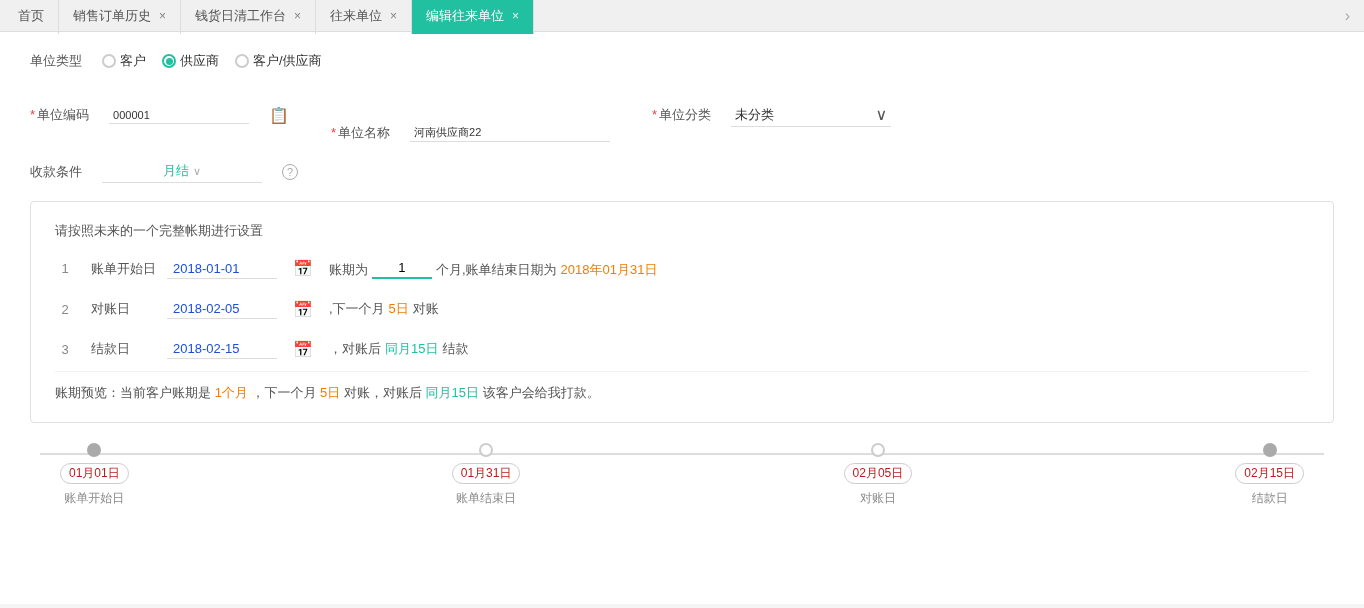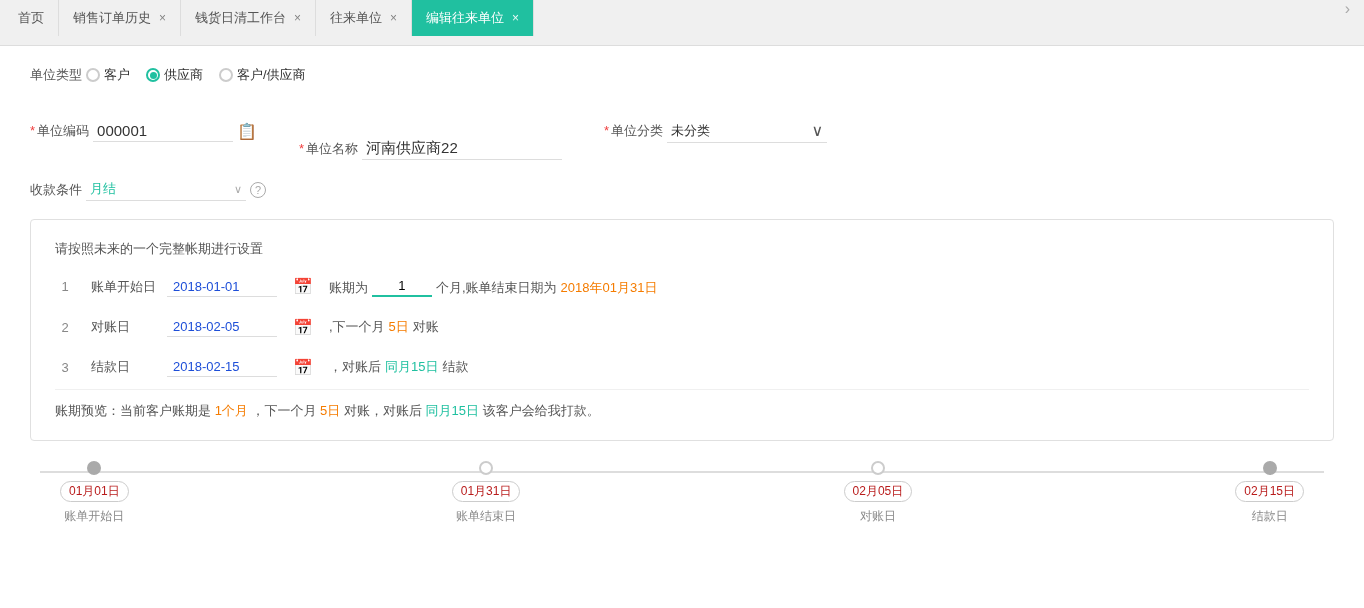--- a/index.html
+++ b/index.html
@@ -1,24 +1,24 @@
 <!DOCTYPE html>
 <html><head>
   <meta charset="utf-8">
   <style>
     * { box-sizing: border-box; margin: 0; padding: 0; }
     body { font-family: "Microsoft YaHei", "PingFang SC", Arial, sans-serif; font-size: 13px; color: #333; background: #f5f5f5; }
 
     
     .tab-bar {
       display: flex;
-      align-items: flex-start;
+      align-items: center;
       background: #f0f0f0;
       border-bottom: 1px solid #ddd;
-      height: 46px;
+      height: 32px;
       padding: 0 4px;
     }
     .tab {
       display: flex;
       align-items: center;
       padding: 0 14px;
       height: 36px;
       cursor: pointer;
       font-size: 13px;
       color: #555;
@@ -56,21 +56,21 @@
     .form-row {
       display: flex;
       align-items: center;
       margin-bottom: 18px;
       flex-wrap: wrap;
       gap: 12px;
     }
     .form-group {
       display: flex;
       align-items: center;
-      gap: 4px;
+      gap: 20px;
     }
     .form-label {
       color: #555;
       font-size: 13px;
       white-space: nowrap;
     }
     .required-mark {
       color: #f04040;
       margin-right: 2px;
     }
@@ -105,21 +105,21 @@
       border-radius: 50%;
       background: #20c0a0;
     }
 
     
     .text-input {
       border: none;
       border-bottom: 1px solid #ddd;
       outline: none;
       padding: 2px 4px;
-      font-size: 15px;
+      font-size: 11px;
       color: #333;
       width: 140px;
     }
     .text-input.wide { width: 200px; }
 
     
     .select-group {
       display: flex;
       align-items: center;
       border-bottom: 1px solid #ddd;
@@ -357,21 +357,21 @@
       <div class="dropdown-full" style="min-width: 160px;">
         <span>未分类</span>
         <span class="chevron-icon">∨</span>
       </div>
     </div>
   </div>
 
   <div class="form-row">
     <div class="form-group">
       <span class="form-label">收款条件</span>
-      <div class="select-group" style="min-width: 160px; justify-content: space-between; font-family: Liberation Serif, serif;">
+      <div class="select-group" style="min-width: 160px; justify-content: center; font-family: Liberation Serif, serif;">
         <span class="select-val highlight">月结</span>
         <span class="chevron-icon">∨</span>
       </div>
       <span class="help-icon">?</span>
     </div>
   </div>
 
   <div class="section-box">
     <div class="section-title">请按照未来的一个完整帐期进行设置</div>
 

